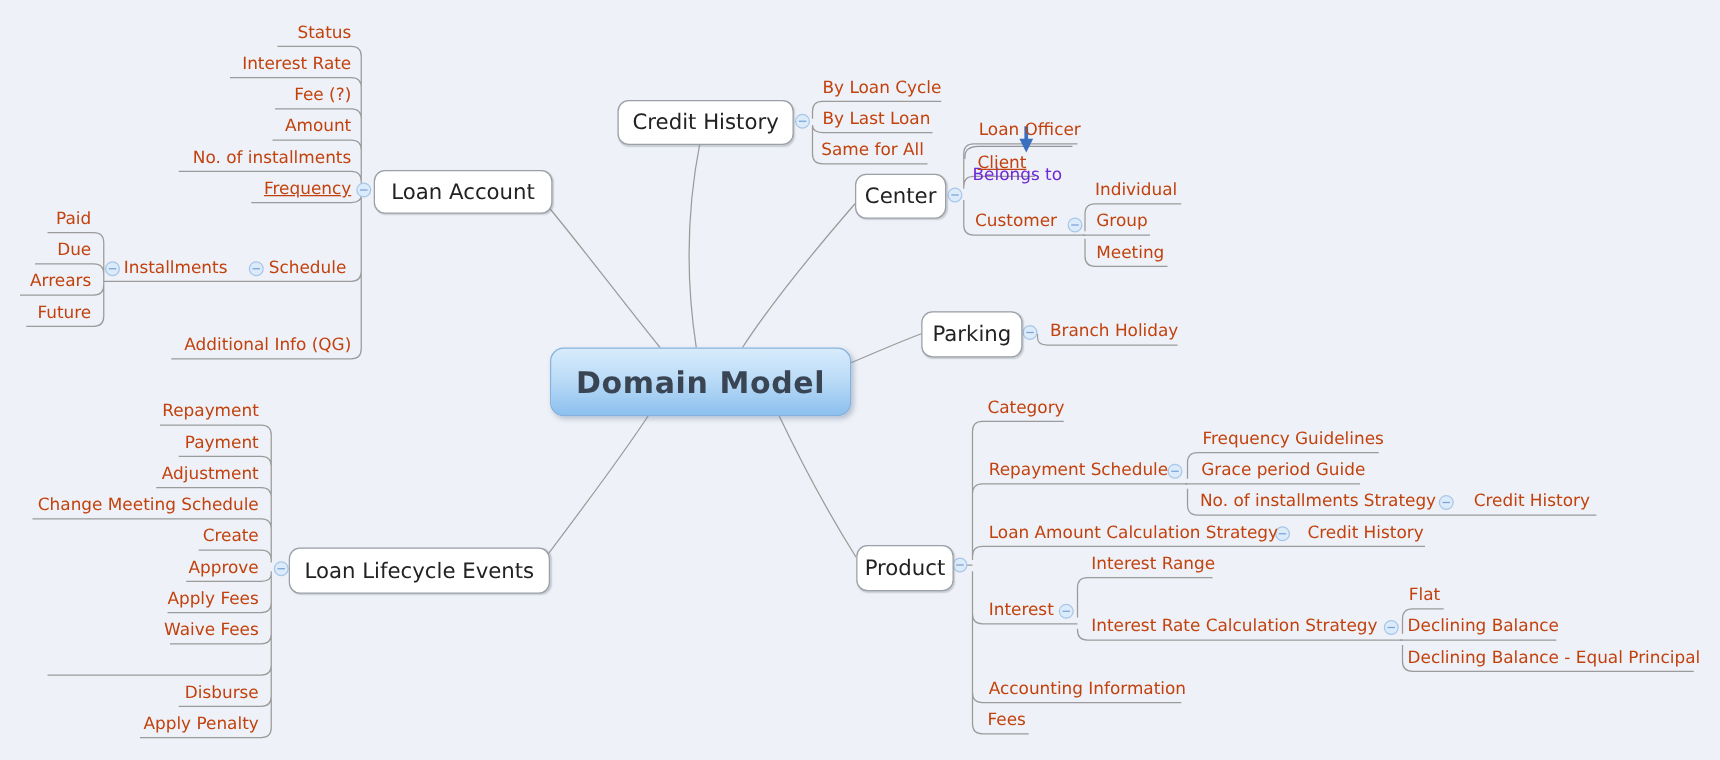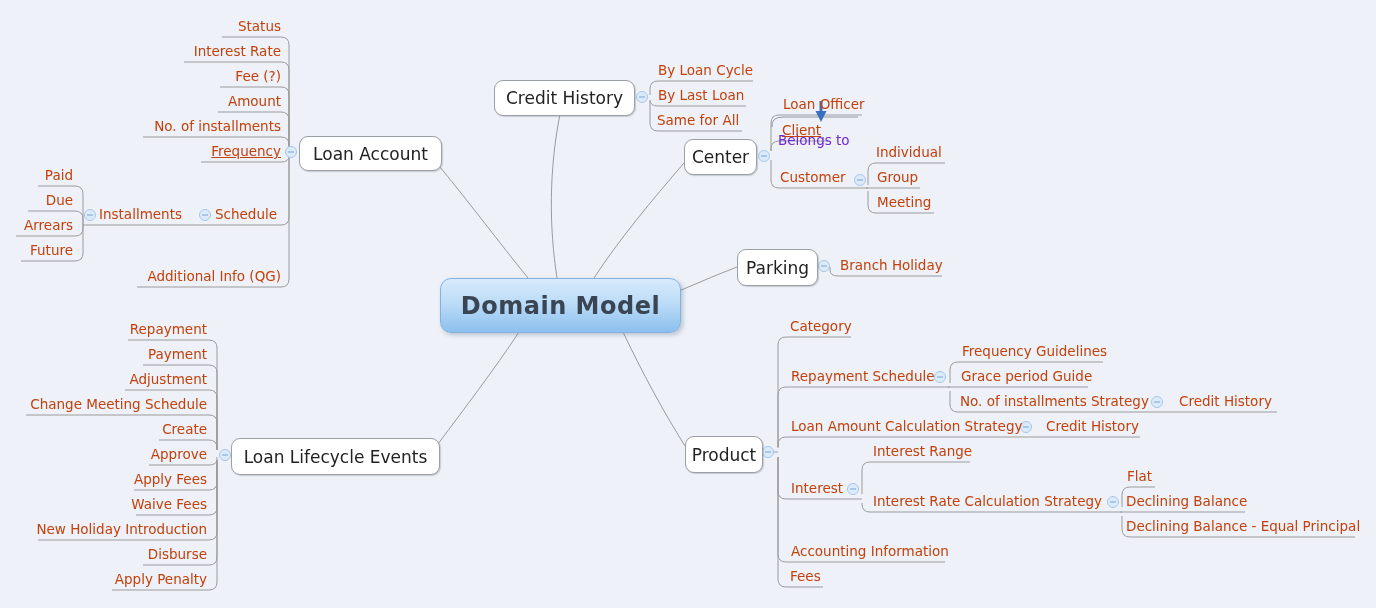--- a/index.html
+++ b/index.html
@@ -201,17 +201,16 @@
   <div class="leaf" style="left:786px;top:567px;">Fees</div>
 
   <div class="leaf ralign" style="right:1165px;top:320px;">Repayment</div>
   <div class="leaf ralign" style="right:1165px;top:345px;">Payment</div>
   <div class="leaf ralign" style="right:1165px;top:370px;">Adjustment</div>
   <div class="leaf ralign" style="right:1165px;top:395px;">Change Meeting Schedule</div>
   <div class="leaf ralign" style="right:1165px;top:420px;">Create</div>
   <div class="leaf ralign" style="right:1165px;top:445px;">Approve</div>
   <div class="leaf ralign" style="right:1165px;top:470px;">Apply Fees</div>
   <div class="leaf ralign" style="right:1165px;top:495px;">Waive Fees</div>
-  <div class="leaf ralign" style="right:1165px;top:520px;">New Holiday Introduction</div>
   <div class="leaf ralign" style="right:1165px;top:545px;">Disburse</div>
   <div class="leaf ralign" style="right:1165px;top:570px;">Apply Penalty</div>
 
 </div>
 
 </body></html>

